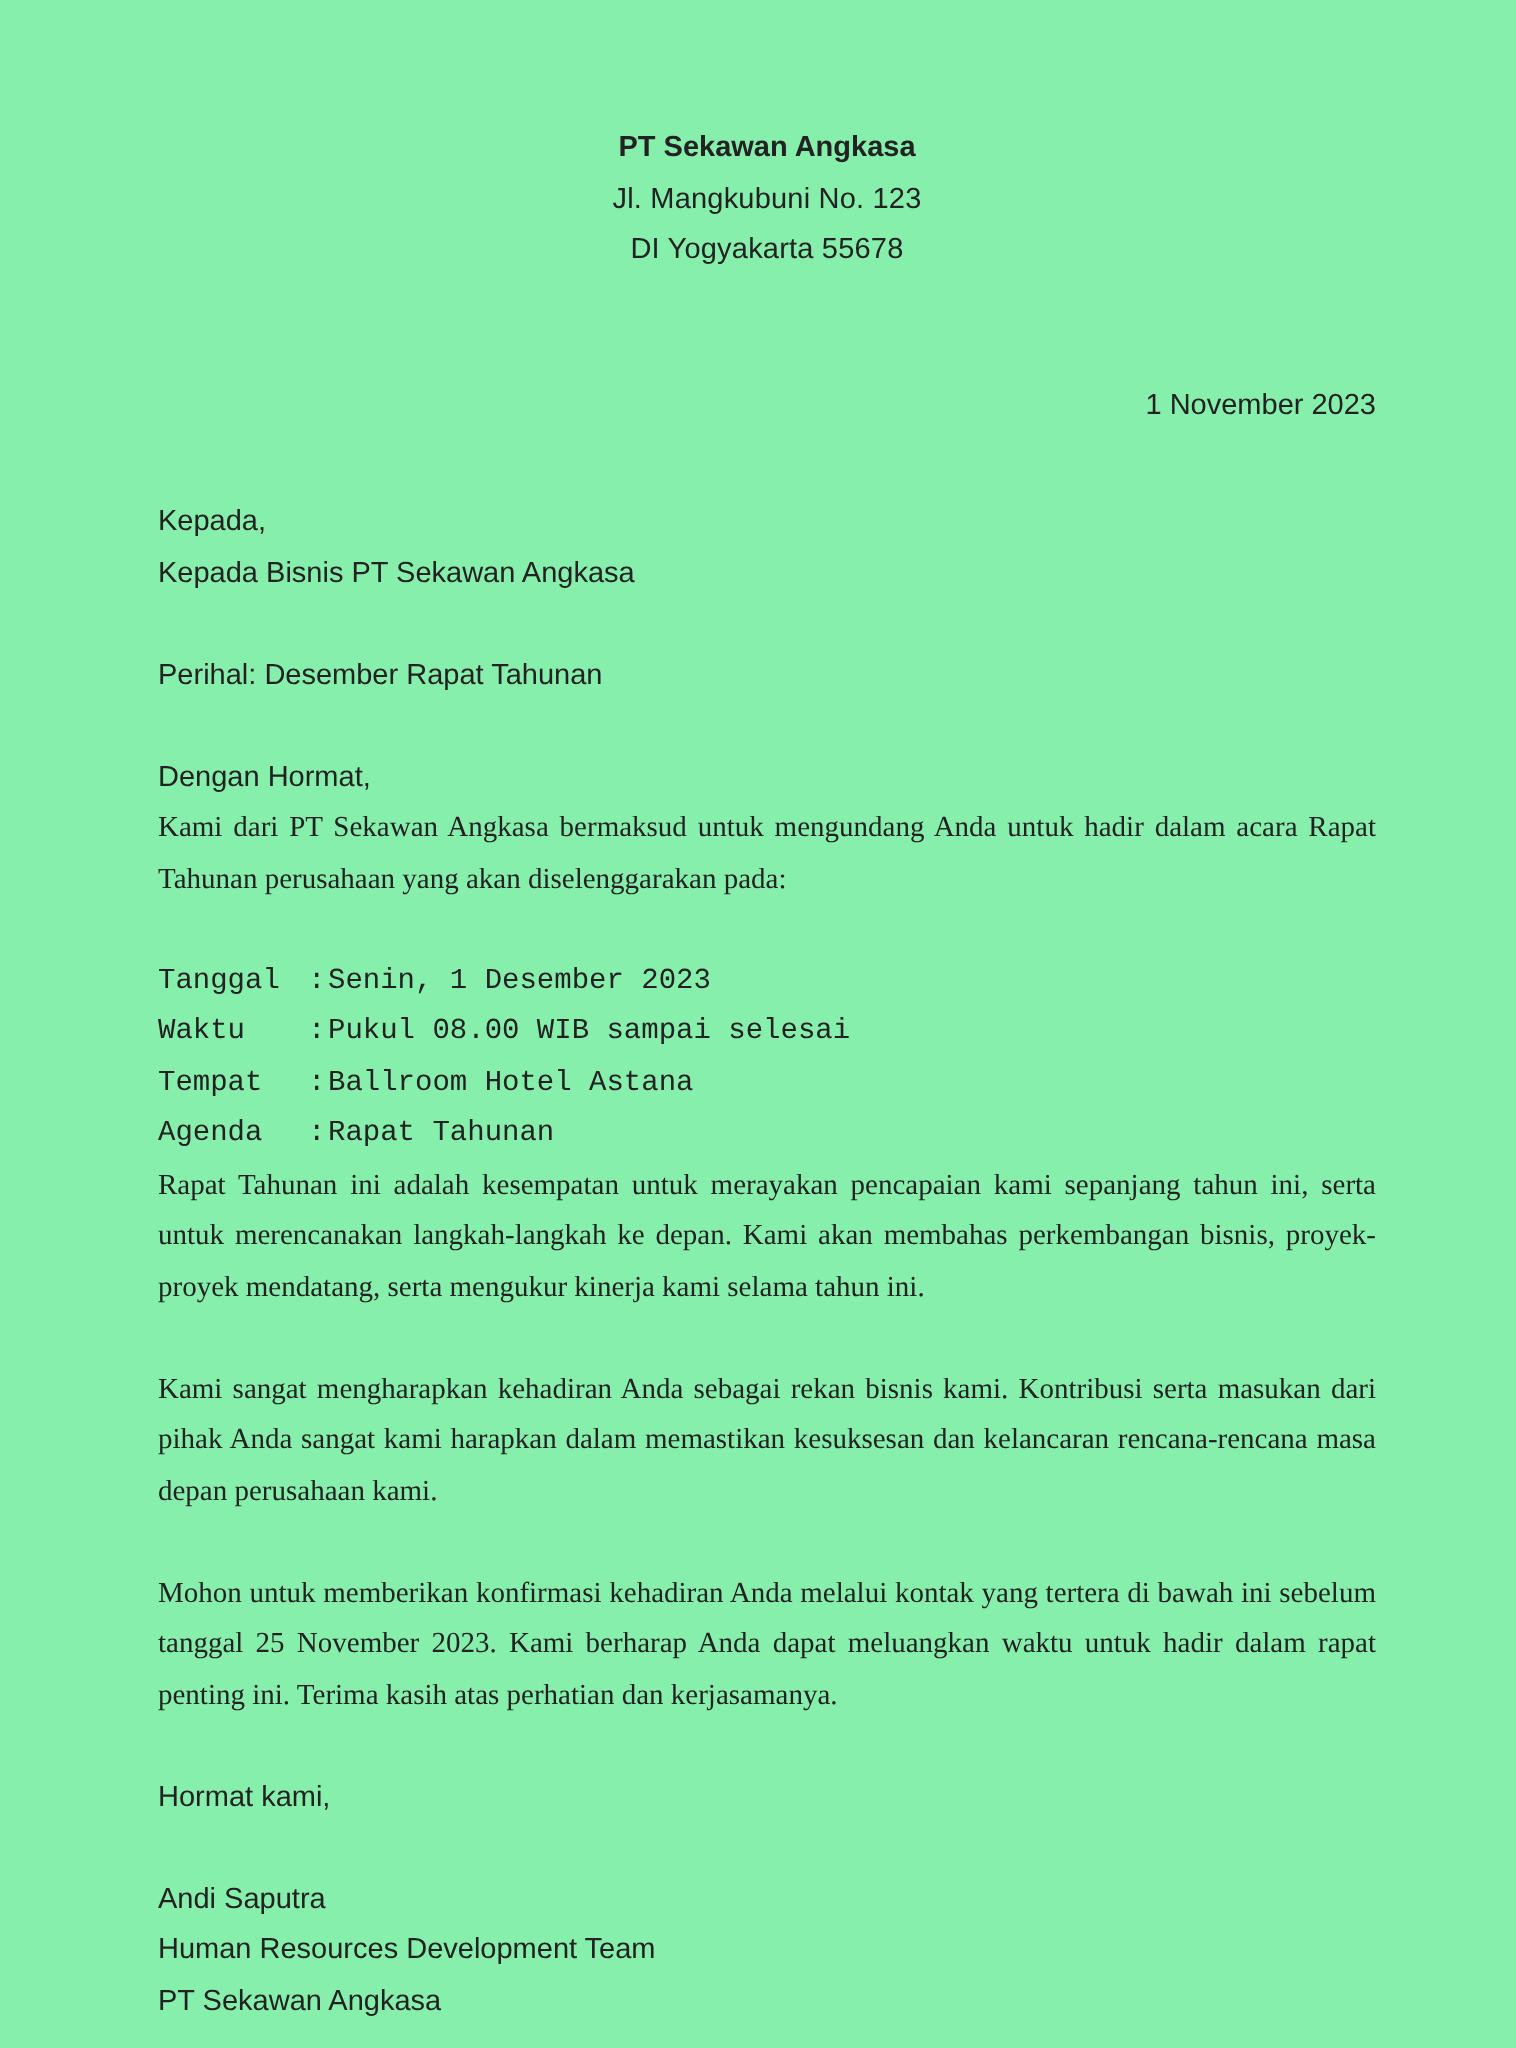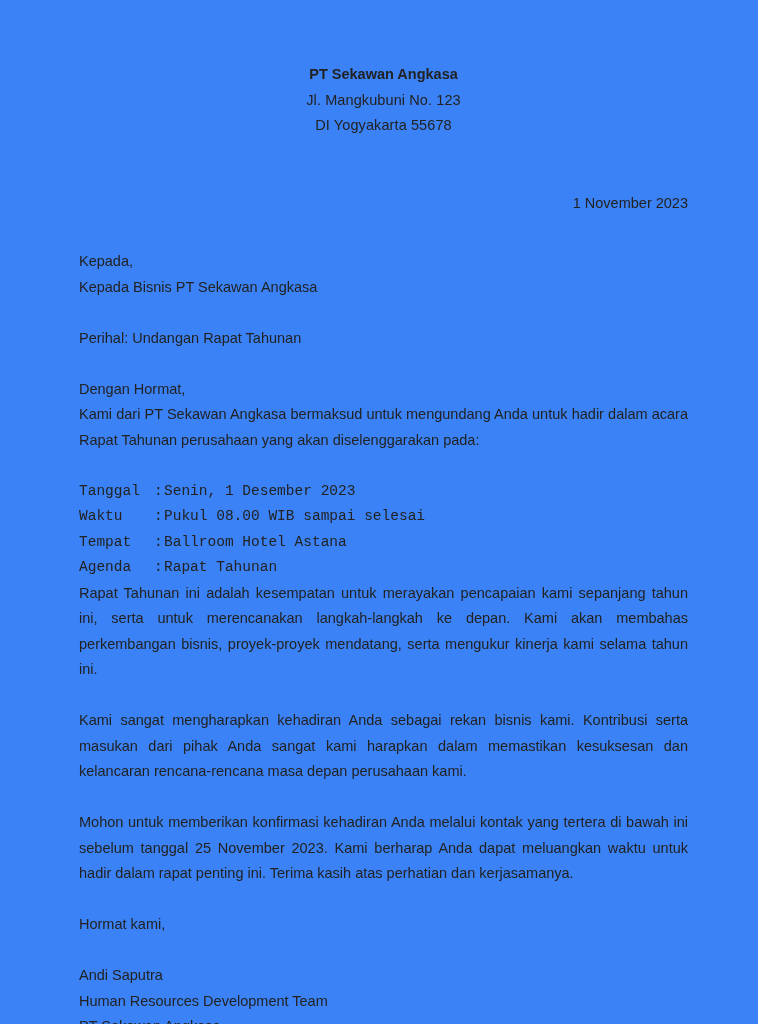--- a/index.html
+++ b/index.html
@@ -11,21 +11,21 @@
     width: 758px;
     height: 1024px;
     font-family: "Liberation Sans", sans-serif;
     color: #222222;
     -webkit-font-smoothing: antialiased;
   }
   .page {
     position: relative;
     width: 758px;
     height: 1024px;
-    background: #3b82f6;
+    background: #86efac;
     overflow: hidden;
   }
   .content {
     position: absolute;
     left: 79px;
     top: 0;
     width: 609px;
   }
   .letterhead {
     text-align: center;
@@ -55,20 +55,21 @@
   .gap-subject   { margin-top: 25.5px; }
   .gap-salut     { margin-top: 25.5px; }
   .gap-std       { margin-top: 25.5px; }
   .gap-none      { margin-top: 0; }
 
   .para {
     font-size: 14.5px;
     line-height: 25.5px;
     text-align: justify;
     text-justify: inter-word;
+    font-family: Liberation Serif, serif;
   }
 
   .details {
     font-size: 14.5px;
     line-height: 25.5px;
     font-family: Liberation Mono, monospace;
   }
   .detail-row {
     display: flex;
     line-height: 25.5px;
@@ -104,21 +105,21 @@
       <div class="lh-line">DI Yogyakarta 55678</div>
     </div>
 
     <div class="date-line">1 November 2023</div>
 
     <div class="block gap-recipient">
       <div>Kepada,</div>
       <div>Kepada Bisnis PT Sekawan Angkasa</div>
     </div>
 
-    <div class="block gap-subject">Perihal: Undangan Rapat Tahunan</div>
+    <div class="block gap-subject">Perihal: Desember Rapat Tahunan</div>
 
     <div class="block gap-salut">Dengan Hormat,</div>
 
     <div class="para gap-none">Kami dari PT Sekawan Angkasa bermaksud untuk mengundang Anda untuk hadir dalam acara Rapat Tahunan perusahaan yang akan diselenggarakan pada:</div>
 
     <div class="details gap-std">
       <div class="detail-row">
         <span class="detail-label">Tanggal</span>
         <span class="detail-sep">:</span>
         <span class="detail-value">Senin, 1 Desember 2023</span>

